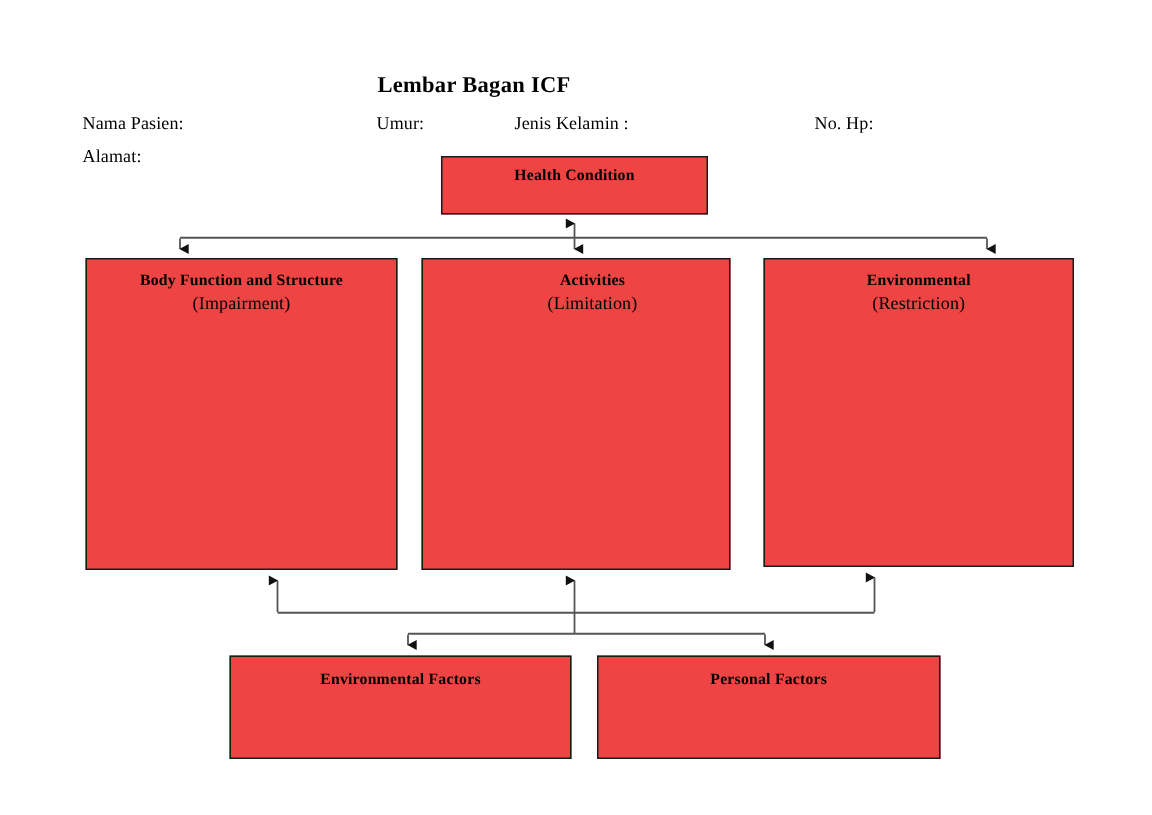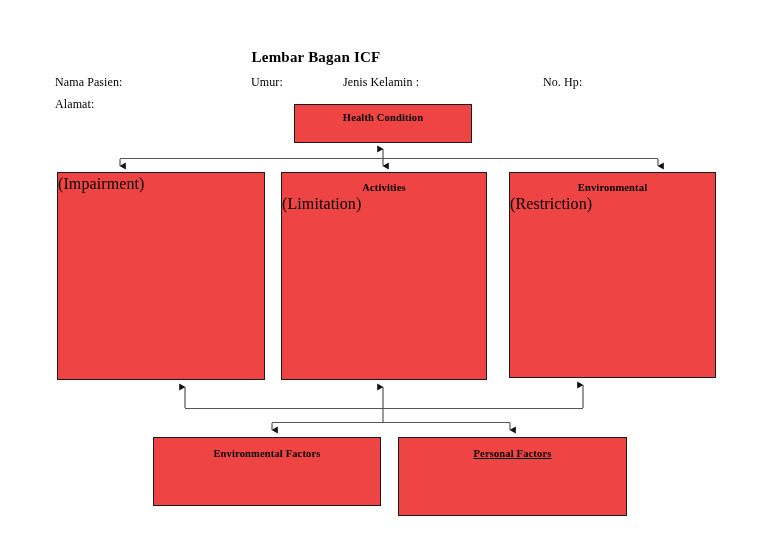--- a/index.html
+++ b/index.html
@@ -55,57 +55,58 @@
   }
   .box .box-title {
     display: block;
     text-align: center;
     font-size: 10.5px;
     font-weight: bold;
     letter-spacing: 0.15px;
   }
   .box .box-sub {
     display: block;
-    font-size: 16px;
+    text-align: center;
+    font-size: 12px;
     font-weight: normal;
     letter-spacing: 0.1px;
   }
 
   .box-health {
     left: 294px; top: 104px;
     width: 178px; height: 39px;
   }
   .box-health .box-title { margin-top: 7px; }
 
   .box-body {
     left: 57px; top: 172px;
     width: 208px; height: 208px;
   }
   .box-activities {
     left: 281px; top: 172px;
-    width: 206px; height: 208px;
+    width: 206px; height: 208px; padding-left: 22px;
   }
   .box-participation {
     left: 509px; top: 172px;
     width: 207px; height: 206px;
   }
   .box-body .box-title,
   .box-activities .box-title,
   .box-participation .box-title { margin-top: 9px; }
   .box-body .box-sub,
   .box-activities .box-sub,
   .box-participation .box-sub { margin-top: 2px; }
 
   .box-environmental {
     left: 153px; top: 437px;
     width: 228px; height: 69px;
   }
   .box-personal {
     left: 398px; top: 437px;
-    width: 229px; height: 79px; text-decoration: underline;
+    width: 229px; height: 69px;
   }
   .box-environmental .box-title,
   .box-personal .box-title { margin-top: 10px; }
 
   
   .connectors {
     position: absolute;
     left: 0; top: 0;
     width: 768px;
     height: 543px;
@@ -157,20 +158,21 @@
       <line x1="272" y1="423" x2="272" y2="430" marker-end="url(#arrow-down)"></line>
       <line x1="510" y1="423" x2="510" y2="430" marker-end="url(#arrow-down)"></line>
     </g>
   </svg>
 
   <div class="box box-health">
     <span class="box-title">Health Condition</span>
   </div>
 
   <div class="box box-body">
+    <span class="box-title">Body Function and Structure</span>
     <span class="box-sub">(Impairment)</span>
   </div>
 
   <div class="box box-activities">
     <span class="box-title">Activities</span>
     <span class="box-sub">(Limitation)</span>
   </div>
 
   <div class="box box-participation">
     <span class="box-title">Environmental</span>

